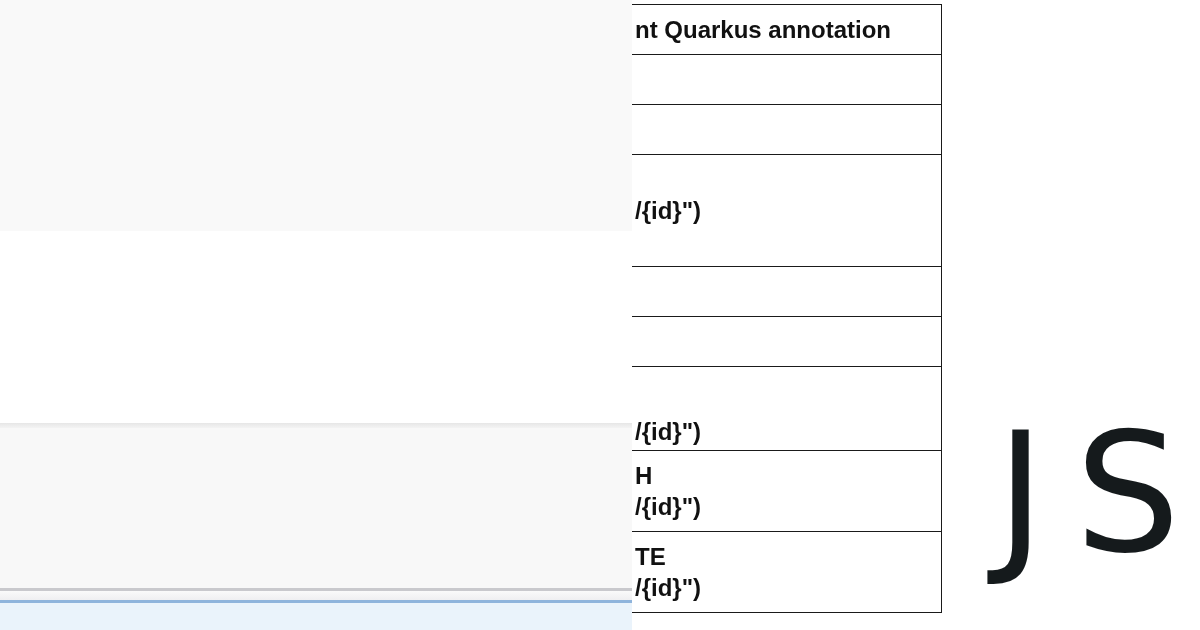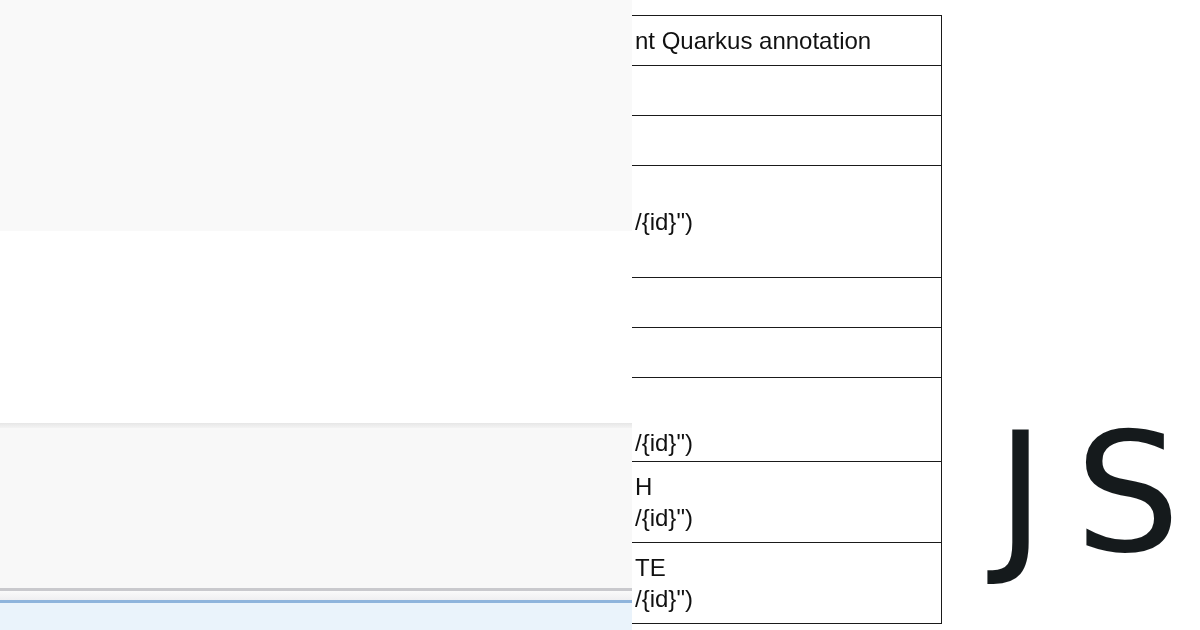--- a/index.html
+++ b/index.html
@@ -71,24 +71,25 @@
       position: absolute;
       left: 0; top: 603px;
       width: 632px; height: 27px;
       background: #eaf3fb;
     }
 
     
     .table-clip {
       position: absolute;
       left: 632px;
-      top: 15px;
+      top: 4px;
       width: 310px;
       height: 614px;
       overflow: hidden;
+      font-weight: bold;
     }
     .anno-table {
       position: absolute;
       left: -320px; 
       top: 0;
       width: 630px;
       border-collapse: collapse;
       table-layout: fixed;
     }
     .anno-table td {

